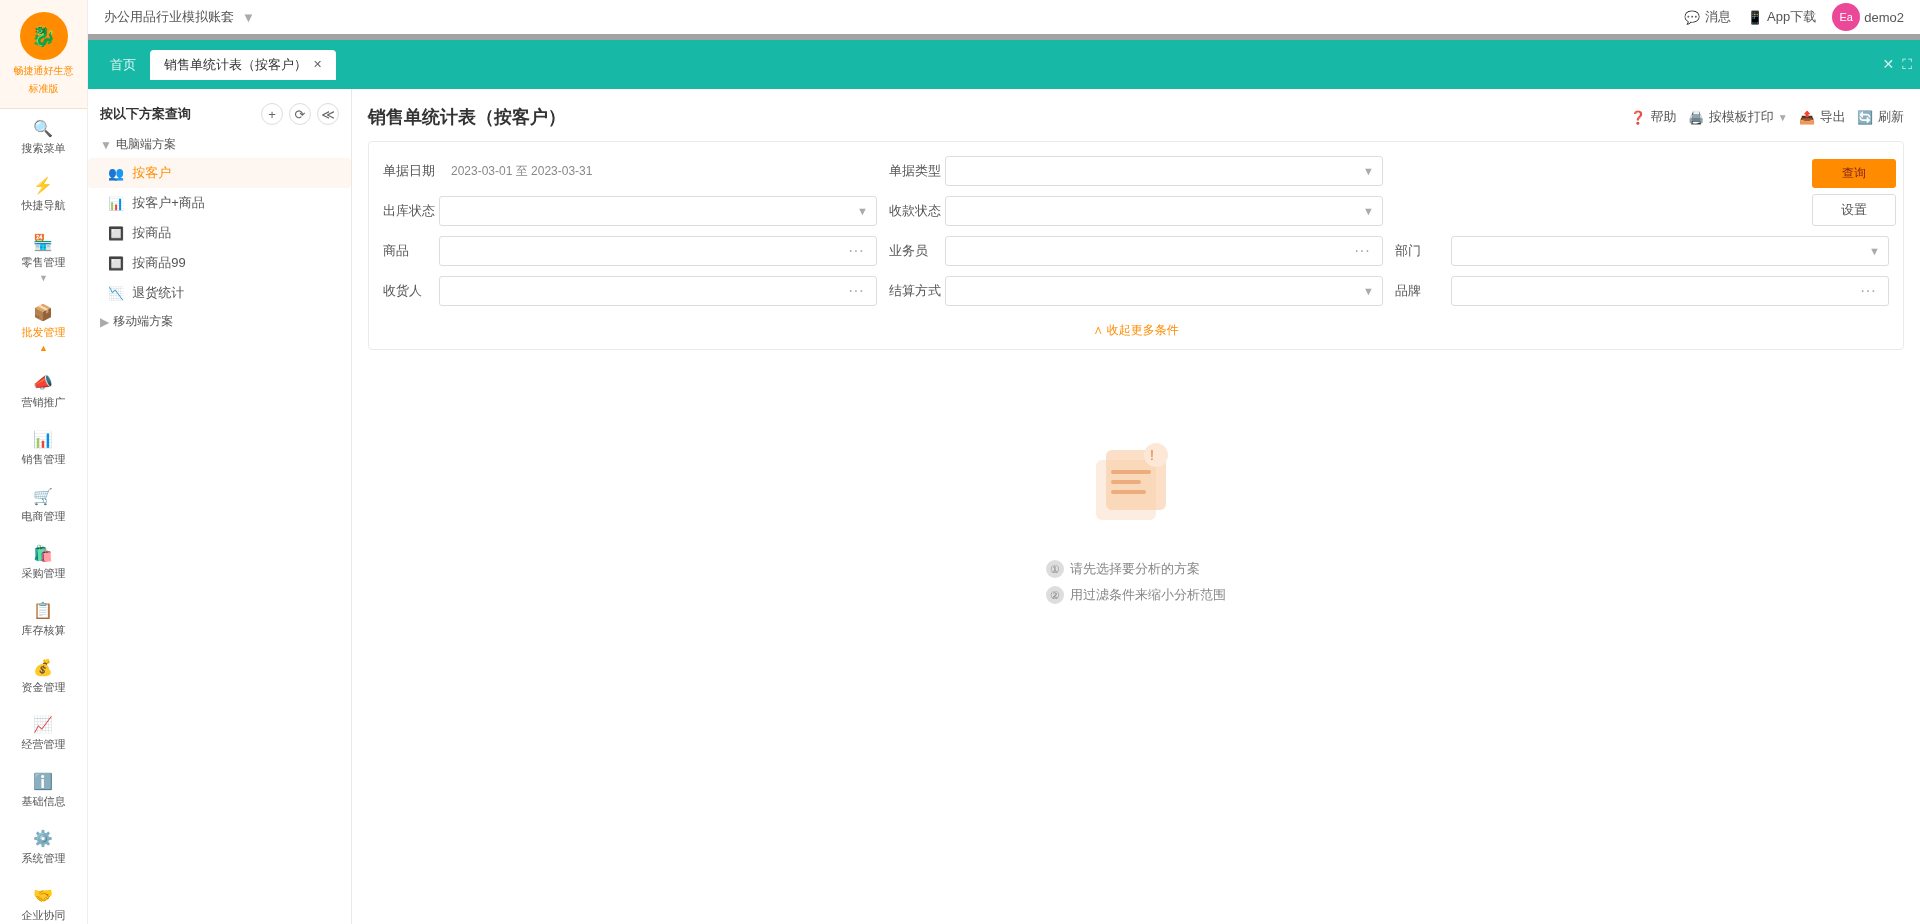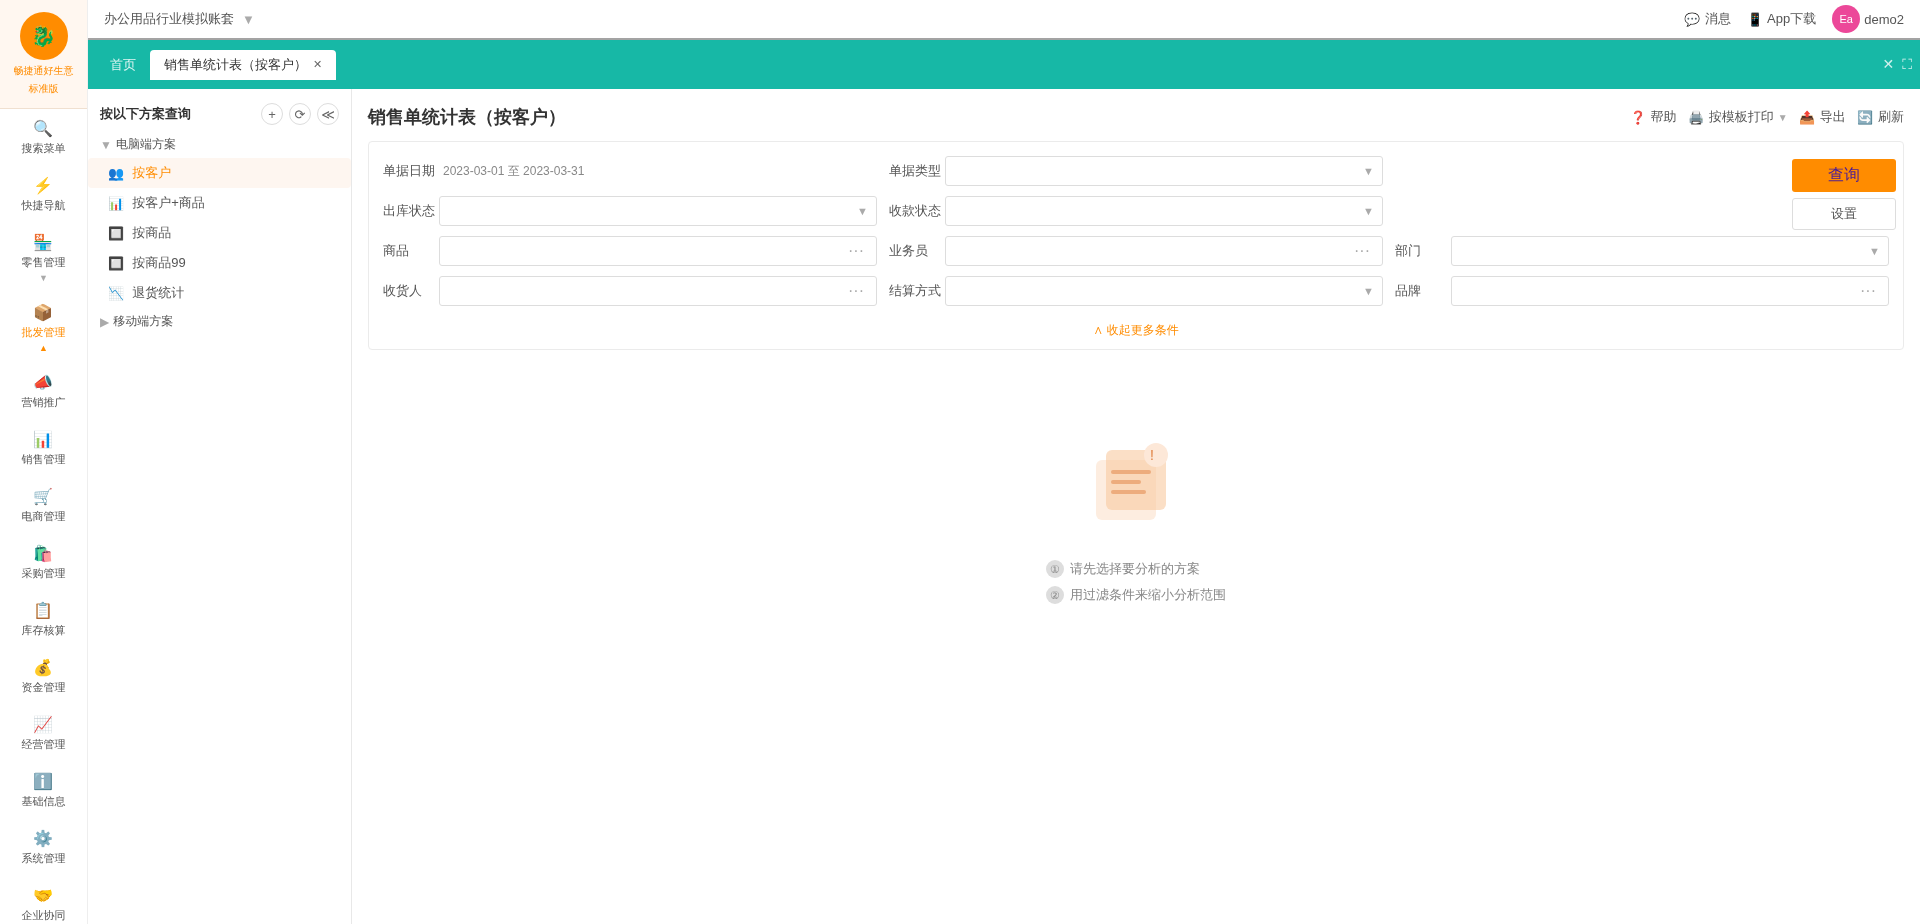--- a/index.html
+++ b/index.html
@@ -11,21 +11,21 @@
     .logo-icon { width: 48px; height: 48px; background: #ff8c00; border-radius: 50%; display: flex; align-items: center; justify-content: center; color: white; font-size: 20px; }
     .logo-text { font-size: 10px; color: #ff8c00; margin-top: 4px; text-align: center; }
     .sidebar-nav-item { width: 100%; padding: 10px 4px; display: flex; flex-direction: column; align-items: center; cursor: pointer; color: #555; font-size: 11px; gap: 3px; }
     .sidebar-nav-item.active { color: #ff8c00; }
     .sidebar-nav-icon { font-size: 16px; }
 
     
     .main { flex: 1; display: flex; flex-direction: column; overflow: hidden; }
 
     
-    .topbar { height: 40px; background: #fff; border-bottom: 2px solid #a3a3a3; display: flex; align-items: center; justify-content: space-between; padding: 0 16px; flex-shrink: 0; }
+    .topbar { height: 40px; background: #fff; border-bottom: 6px solid #a3a3a3; display: flex; align-items: center; justify-content: space-between; padding: 0 16px; flex-shrink: 0; }
     .topbar-left { display: flex; align-items: center; gap: 8px; color: #555; font-size: 13px; }
     .topbar-right { display: flex; align-items: center; gap: 16px; color: #555; }
     .topbar-btn { display: flex; align-items: center; gap: 4px; cursor: pointer; font-size: 13px; }
     .user-avatar { width: 28px; height: 28px; border-radius: 50%; background: #ec4899; display: flex; align-items: center; justify-content: center; color: white; font-size: 11px; }
 
     
     .tabbar { height: 49px; background: #17b8a6; display: flex; align-items: center; padding: 0 8px; flex-shrink: 0; }
     .tab-item { padding: 6px 14px; color: rgba(255,255,255,0.85); cursor: pointer; font-size: 13px; display: flex; align-items: center; gap: 6px; border-radius: 4px 4px 0 0; }
     .tab-item.active { background: #fff; color: #333; }
     .tab-close { font-size: 11px; color: #666; cursor: pointer; }
@@ -50,25 +50,25 @@
     .page-title-actions { display: flex; gap: 12px; font-size: 13px; font-weight: normal; }
     .title-btn { display: flex; align-items: center; gap: 4px; cursor: pointer; color: #555; }
     .filter-row { display: grid; grid-template-columns: 1fr 1fr 1fr; gap: 12px; margin-bottom: 10px; align-items: center; }
     .filter-field { display: flex; align-items: center; gap: 0; }
     .field-label { color: #555; font-size: 13px; white-space: nowrap; min-width: 56px; }
     .field-input { flex: 1; height: 30px; border: 1px solid #ddd; border-radius: 3px; padding: 0 8px; font-size: 12px; display: flex; align-items: center; justify-content: space-between; cursor: pointer; background: #fff; }
     .field-input .placeholder { color: #bbb; }
     .date-tabs { display: flex; gap: 2px; }
     .date-tab { padding: 2px 8px; border-radius: 3px; cursor: pointer; font-size: 12px; color: #555; border: 1px solid transparent; }
     .date-tab.active { background: #ff8c00; color: white; border-color: #ff8c00; }
-    .date-display { font-size: 12px; color: #888; margin-left: 4px; }
+    .date-display { font-size: 12px; color: #888; margin-left: 12px; }
     .dots-btn { color: #aaa; cursor: pointer; font-size: 16px; padding: 0 4px; }
 
     .collapse-bar { text-align: center; padding: 6px; color: #ff8c00; font-size: 12px; cursor: pointer; margin-top: 4px; }
-    .btn-query { background: #ff8c00; color: #4c1d95; border: none; border-radius: 3px; padding: 6px 36px; cursor: pointer; font-size: 16px; }
+    .btn-query { background: #ff8c00; color: #7f1d1d; border: none; border-radius: 3px; padding: 6px 24px; cursor: pointer; font-size: 12px; }
     .btn-setting { background: #fff; color: #555; border: 1px solid #ddd; border-radius: 3px; padding: 6px 28px; cursor: pointer; font-size: 13px; }
 
     
     .empty-state { display: flex; flex-direction: column; align-items: center; justify-content: center; padding: 60px 0; color: #aaa; }
     .empty-state-img { width: 120px; height: 120px; display: flex; align-items: center; justify-content: center; margin-bottom: 16px; }
     .empty-state-hints { color: #888; font-size: 13px; line-height: 2; }
     .hint-item { display: flex; align-items: center; gap: 6px; }
     .hint-num { width: 18px; height: 18px; border-radius: 50%; background: #ddd; display: flex; align-items: center; justify-content: center; font-size: 11px; color: #888; }
 
     .chevron { font-size: 11px; color: #aaa; }

